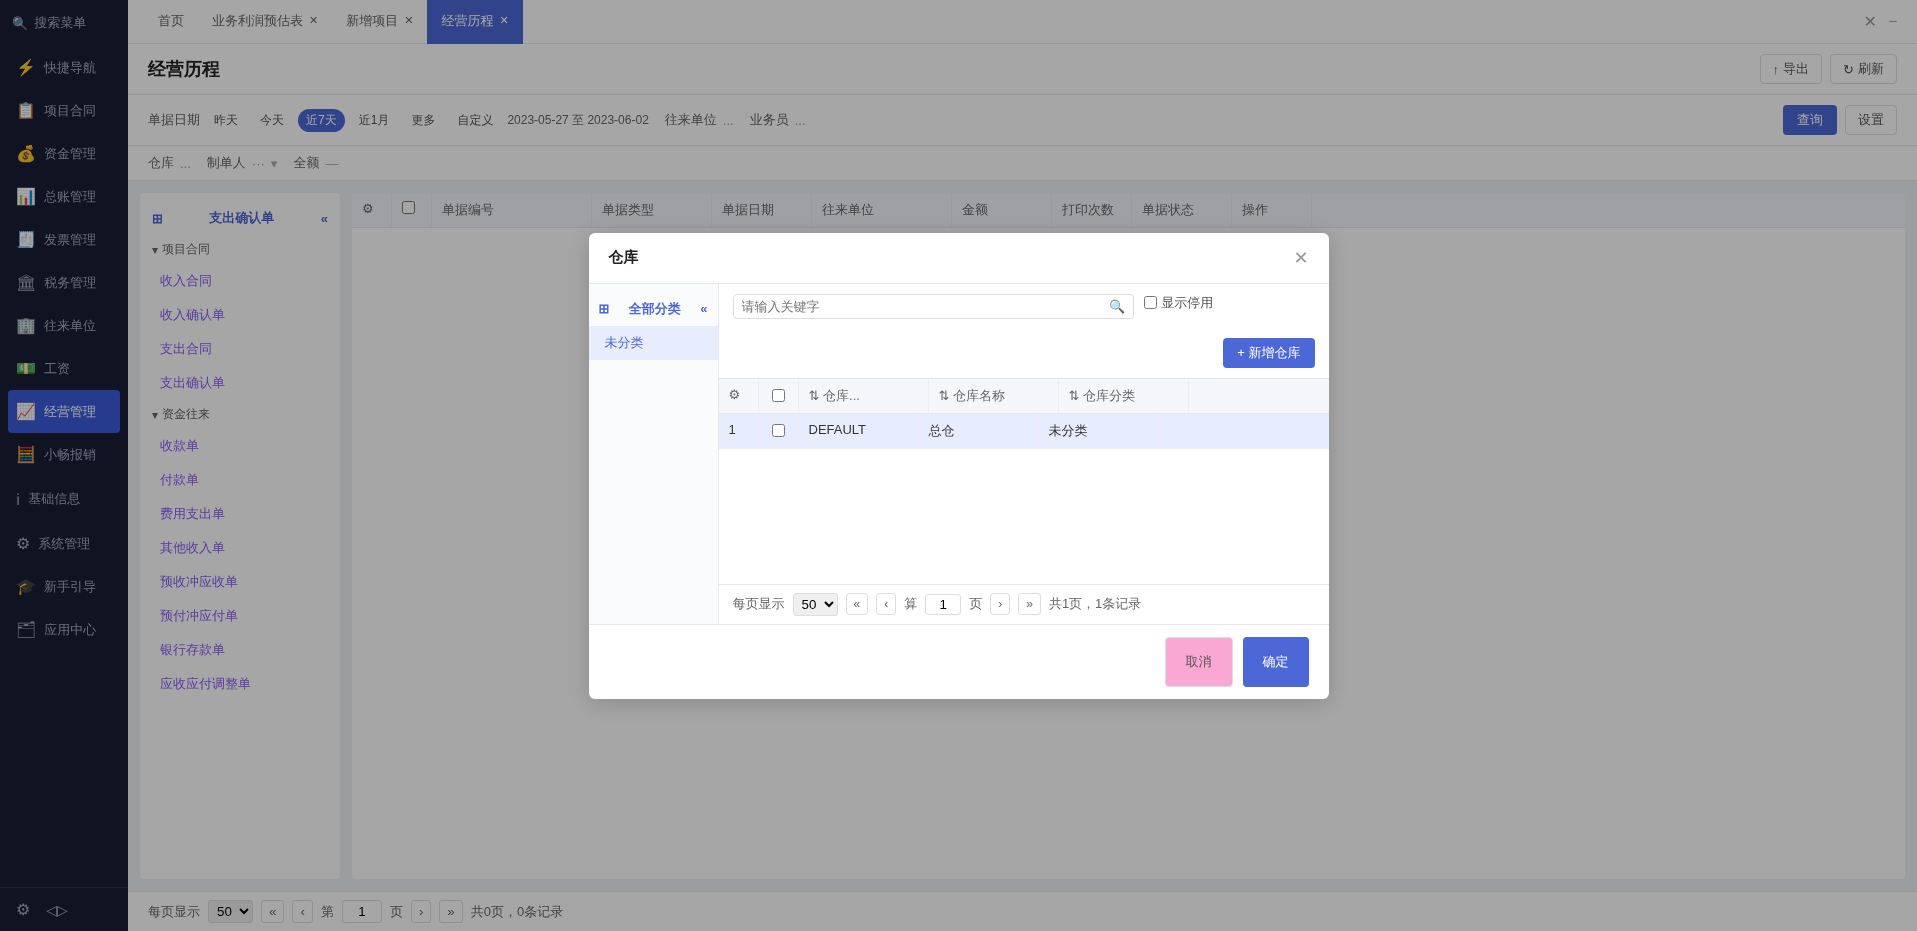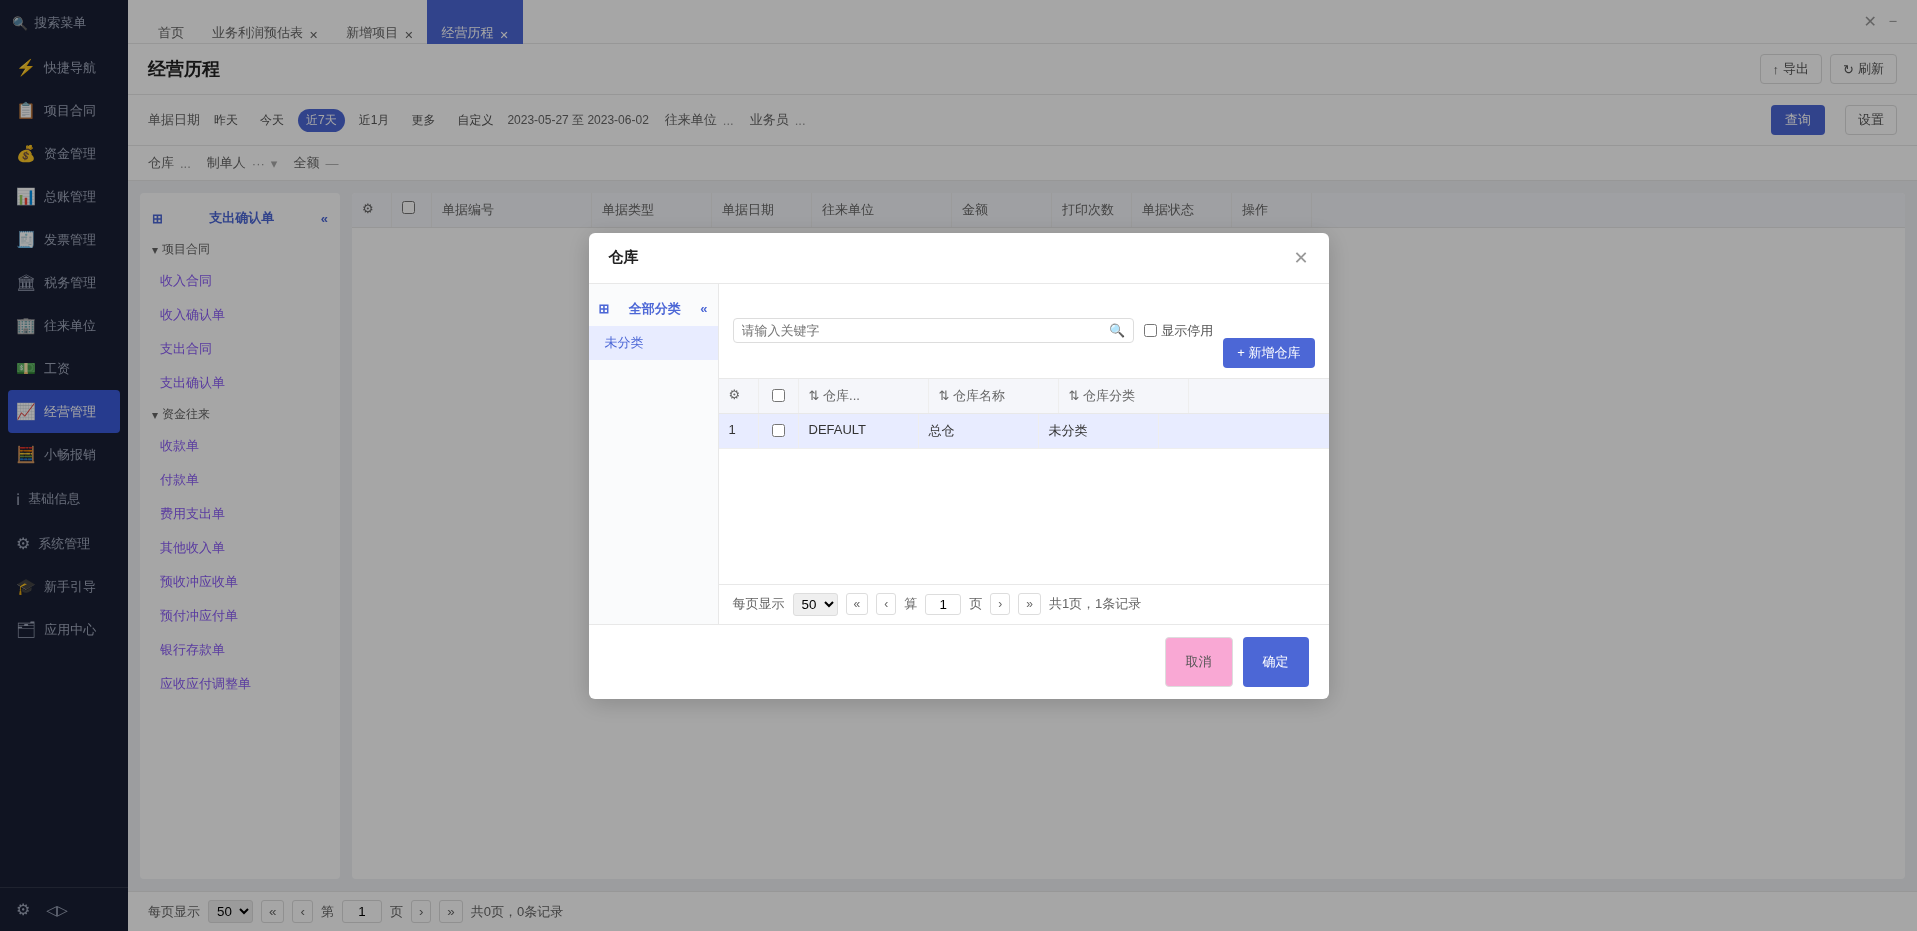--- a/index.html
+++ b/index.html
@@ -31,21 +31,21 @@
     .main {
       margin-left: 128px; height: 931px; display: flex; flex-direction: column;
     }
 
     
     .tab-bar {
       background: #fff; display: flex; align-items: center; padding: 0 16px;
       border-bottom: 1px solid #e8e8e8; height: 44px; gap: 0;
     }
     .tab {
-      display: flex; align-items: flex-end; gap: 6px; padding: 0 14px;
+      display: flex; align-items: center; gap: 6px; padding: 0 14px;
       height: 44px; cursor: pointer; color: #666; font-size: 13px;
       border-bottom: 2px solid transparent; white-space: nowrap;
     }
     .tab.active { color: #fff; background: #4c67d6; border-bottom: 2px solid #4c67d6; }
     .tab .close-btn { font-size: 11px; color: inherit; cursor: pointer; }
     .tab-bar-right { margin-left: auto; display: flex; align-items: center; gap: 8px; }
     .tab-bar-right .icon-btn { font-size: 16px; color: #999; cursor: pointer; }
 
     
     .page-header {
@@ -61,21 +61,21 @@
     .filter-bar {
       background: #fff; padding: 10px 20px; display: flex; align-items: center; gap: 16px;
       border-bottom: 1px solid #e8e8e8; flex-wrap: wrap;
     }
     .filter-group { display: flex; align-items: center; gap: 6px; }
     .filter-label { color: #666; font-size: 13px; white-space: nowrap; }
     .date-btn { padding: 3px 8px; border-radius: 3px; cursor: pointer; font-size: 12px; color: #555; background: none; border: none; }
     .date-btn.active { background: #4c67d6; color: #fff; border-radius: 12px; }
     .date-range { color: #666; font-size: 12px; }
     .filter-dots { color: #999; cursor: pointer; }
-    .filter-actions { margin-left: auto; display: flex; gap: 20px; }
+    .filter-actions { margin-left: auto; display: flex; gap: 8px; }
 
     
     .filter-bar2 {
       background: #fff; padding: 8px 20px; display: flex; align-items: center; gap: 16px;
       border-bottom: 1px solid #e8e8e8;
     }
 
     
     .content {
       flex: 1; background: #f0f2f5; padding: 12px;
@@ -134,21 +134,21 @@
       background: #fafbfc; overflow-y: auto;
     }
     .dialog-sidebar-header {
       display: flex; align-items: center; justify-content: space-between;
       padding: 8px 10px; color: #4c67d6; font-size: 13px; font-weight: bold; cursor: pointer;
     }
     .dialog-sidebar-item { padding: 8px 16px; color: #333; font-size: 13px; cursor: pointer; }
     .dialog-sidebar-item.active { background: #e8ecff; color: #4c67d6; }
     .dialog-main { flex: 1; display: flex; flex-direction: column; }
     .dialog-toolbar {
-      display: flex; align-items: center; gap: 10px; padding: 10px 14px;
+      display: flex; align-items: flex-start; gap: 10px; padding: 10px 14px;
       border-bottom: 1px solid #e8e8e8;
     }
     .dialog-search-box {
       display: flex; align-items: center; gap: 6px;
       border: 1px solid #ddd; border-radius: 4px; padding: 4px 8px; flex: 1;
     }
     .dialog-search-box input { border: none; outline: none; font-size: 13px; flex: 1; color: #333; }
     .dialog-checkbox { display: flex; align-items: center; gap: 4px; font-size: 13px; color: #555; }
     .btn-add { background: #4c67d6; color: #fff; border: none; padding: 6px 14px; border-radius: 4px; cursor: pointer; font-size: 13px; white-space: nowrap; margin-top: 44px; }
 

